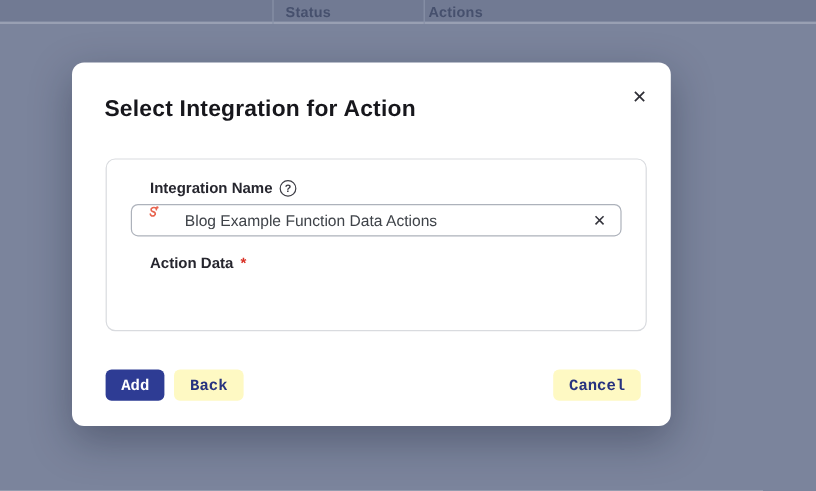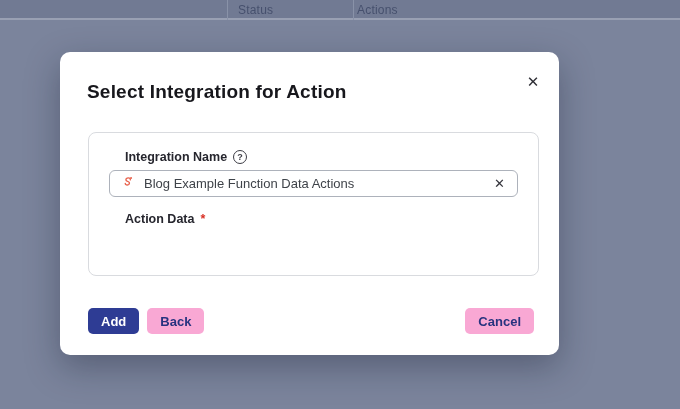--- a/index.html
+++ b/index.html
@@ -11,21 +11,21 @@
   }
 
   
   .bg-header {
     position: absolute; top: 0; left: 0; right: 0; height: 20px;
     background: #717a93;
     border-bottom: 2px solid #99a0b3;
   }
   .bg-col {
     position: absolute; top: 3px;
-    font-size: 12px; font-weight: 400; color: #46506d;
+    font-size: 12px; font-weight: 700; color: #46506d;
     letter-spacing: .2px;
   }
   .bg-col.c1 { left: 238px; }
   .bg-col.c2 { left: 357px; }
   .bg-divider {
     position: absolute; top: 0; width: 1px; height: 20px;
     background: #8992a8;
   }
   .bg-divider.d1 { left: 227px; }
   .bg-divider.d2 { left: 353px; }
@@ -65,22 +65,22 @@
     width: 14px; height: 14px; border: 1.3px solid #3c3c44;
     border-radius: 50%;
     display: inline-flex; align-items: center; justify-content: center;
     font-size: 9px; font-weight: 700; color: #3c3c44;
   }
   .required-star { color: #d93025; font-weight: 700; font-size: 12.5px; }
 
   .text-field {
     margin-top: 6px; height: 27px;
     border: 1px solid #adb2bb; border-radius: 6px;
-    display: flex; align-items: center;
-    padding: 0 10px; gap: 9px; background: #fff;
+    display: flex; 
+    padding: 0 10px; gap: 19px; background: #fff;
   }
   .text-field input {
     flex: 1; border: none; outline: none; background: transparent;
     font-family: "Liberation Sans", sans-serif;
     font-size: 13px; color: #3f4349; min-width: 0;
   }
   .field-clear {
     background: none; border: none; cursor: pointer;
     font-size: 13px; color: #34343c; line-height: 1; padding: 0 2px;
   }
@@ -88,27 +88,27 @@
   .fn-icon { width: 15px; height: 15px; flex: 0 0 auto; }
 
   
   .modal-footer {
     position: absolute; left: 28px; right: 25px; bottom: 21px;
     display: flex; justify-content: space-between; align-items: center;
   }
   .footer-left { display: flex; gap: 8px; }
   .btn {
     border: none; border-radius: 5px; cursor: pointer;
-    font-family: Liberation Sans, sans-serif;
+    font-family: Liberation Mono, monospace;
     font-size: 13px; font-weight: 700;
     height: 26px; padding: 0 13px;
     display: inline-flex; align-items: center; justify-content: center;
   }
   .btn-primary { background: #2e3c94; color: #ffffff; }
-  .btn-secondary { background: #f9a8d4; color: #27337f; }
+  .btn-secondary { background: #fef9c3; color: #27337f; }
 </style>
 </head>
 <body>
 
 <div class="bg-header">
   <span class="bg-divider d1"></span>
   <span class="bg-divider d2"></span>
   <span class="bg-col c1">Status</span>
   <span class="bg-col c2">Actions</span>
 </div>

